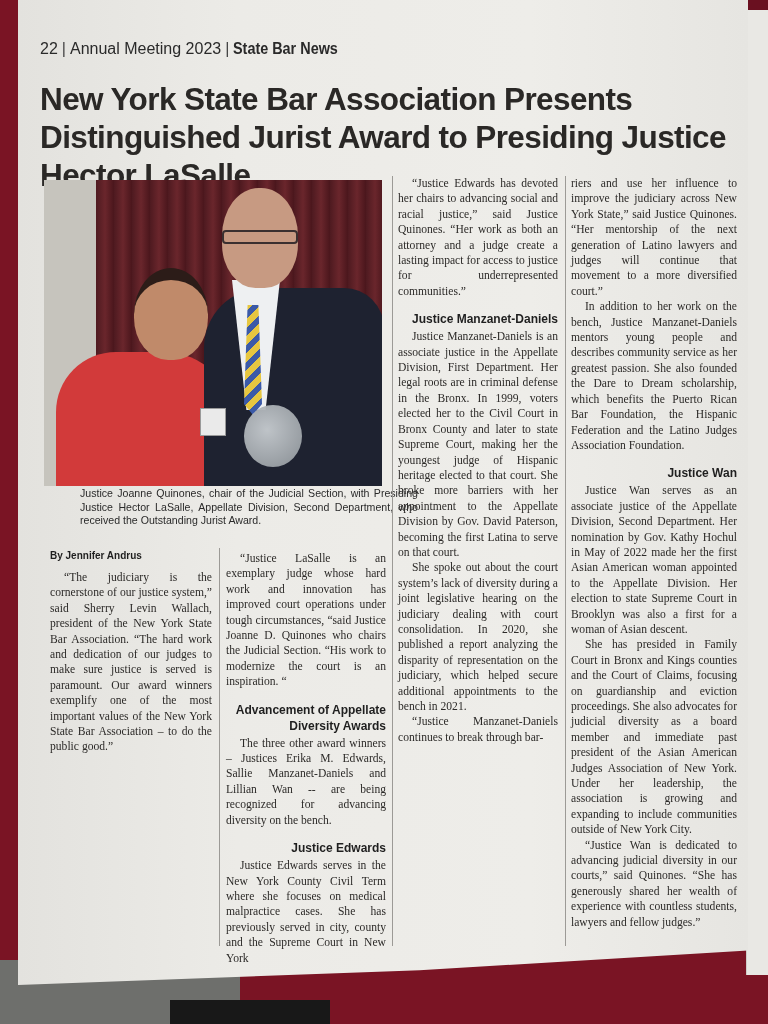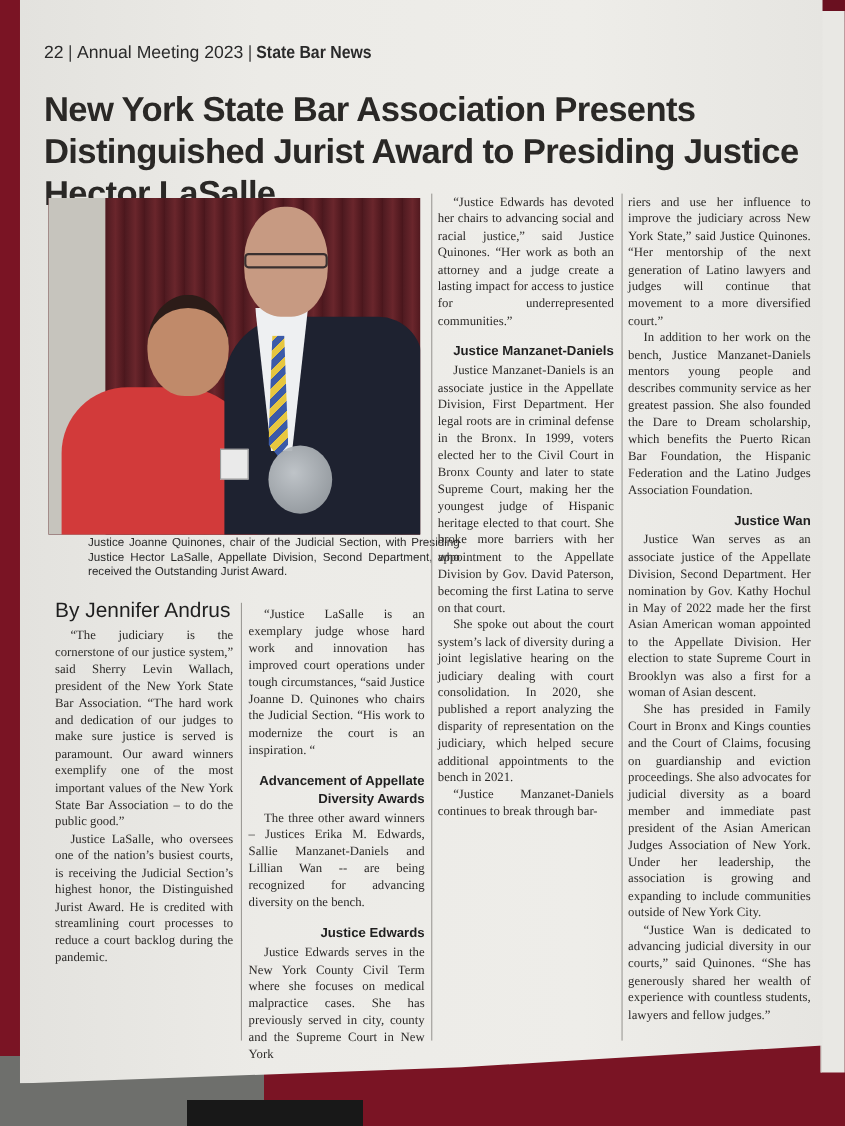--- a/index.html
+++ b/index.html
@@ -110,21 +110,21 @@
     .col p { text-indent: 14px; }
     .col p.noindent { text-indent: 0; }
     .col h3 {
       font-family: "Liberation Sans", "DejaVu Sans", sans-serif;
       font-weight: bold; font-size: 12px; line-height: 16px;
       color: #1f1f1f; text-align: right; text-indent: 0;
       margin: 12px 0 2px 0;
     }
     .byline {
       font-family: "Liberation Sans", "DejaVu Sans", sans-serif;
-      font-weight: normal; font-size: 19px; line-height: 16px;
+      font-weight: bold; font-size: 10px; line-height: 16px;
       color: #1f1f1f; margin-bottom: 6px;
     }
     .col1 { left: 32px;  top: 548px; width: 162px; }
     .col2 { left: 208px; top: 551px; width: 160px; }
     .col3 { left: 380px; top: 176px; width: 160px; }
     .col4 { left: 553px; top: 176px; width: 166px; }
     .rule {
       position: absolute; width: 1px; background: #9c9a96;
     }
     .rule1 { left: 201px; top: 548px; height: 398px; }
@@ -163,21 +163,20 @@
 
   <div class="caption">Justice Joanne Quinones, chair of the Judicial Section, with Presiding Justice Hector LaSalle, Appellate Division, Second Department, who received the Outstanding Jurist Award.</div>
 
   <div class="rule rule1"></div>
   <div class="rule rule2"></div>
   <div class="rule rule3"></div>
 
   <div class="col col1">
     <div class="byline">By Jennifer Andrus</div>
     <p>“The judiciary is the cornerstone of our justice system,” said Sherry Levin Wallach, president of the New York State Bar Association. “The hard work and dedication of our judges to make sure justice is served is paramount. Our award winners exemplify one of the most important values of the New York State Bar Association – to do the public good.”</p>
-    <p>Justice LaSalle, who oversees one of the nation’s busiest courts, is receiving the Judicial Section’s highest honor, the Distinguished Jurist Award. He is credited with streamlining court processes to reduce a court backlog during the pandemic.</p>
   </div>
 
   <div class="col col2">
     <p>“Justice LaSalle is an exemplary judge whose hard work and innovation has improved court operations under tough circumstances, “said Justice Joanne D. Quinones who chairs the Judicial Section. “His work to modernize the court is an inspiration. “</p>
     <h3>Advancement of Appellate Diversity Awards</h3>
     <p>The three other award winners – Justices Erika M. Edwards, Sallie Manzanet-Daniels and Lillian Wan -- are being recognized for advancing diversity on the bench.</p>
     <h3>Justice Edwards</h3>
     <p>Justice Edwards serves in the New York County Civil Term where she focuses on medical malpractice cases. She has previously served in city, county and the Supreme Court in New York</p>
   </div>
 

